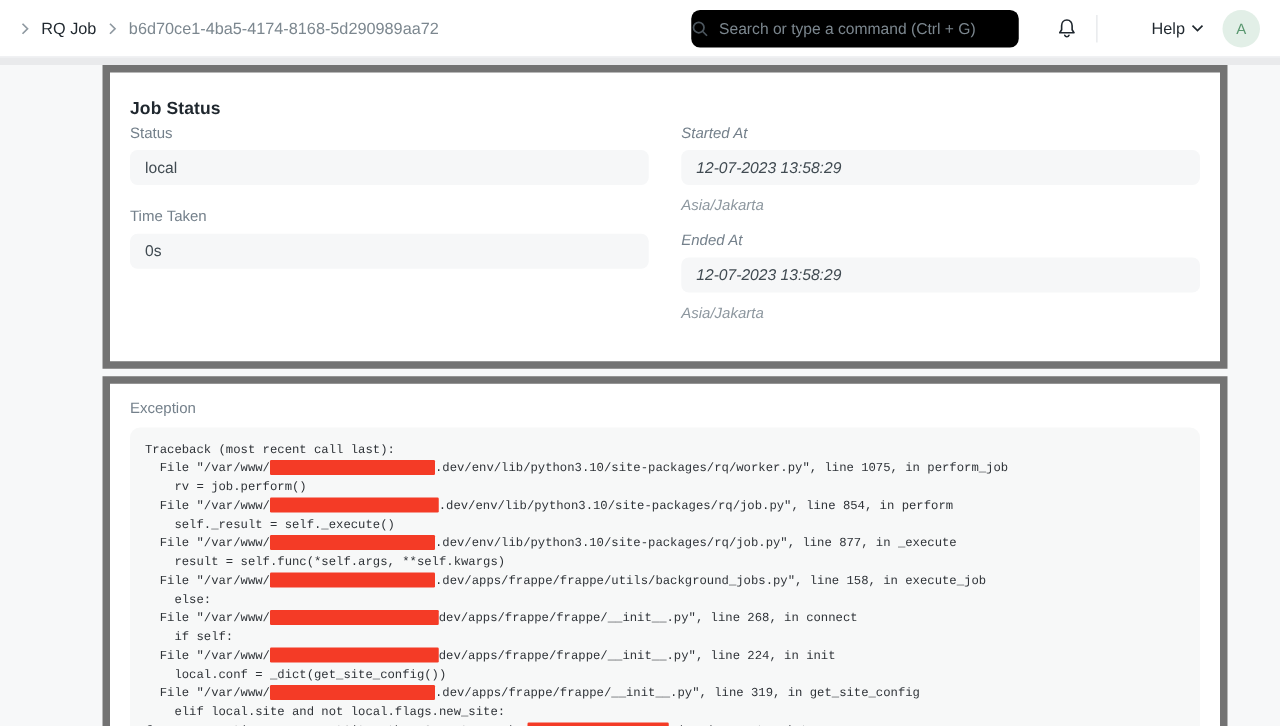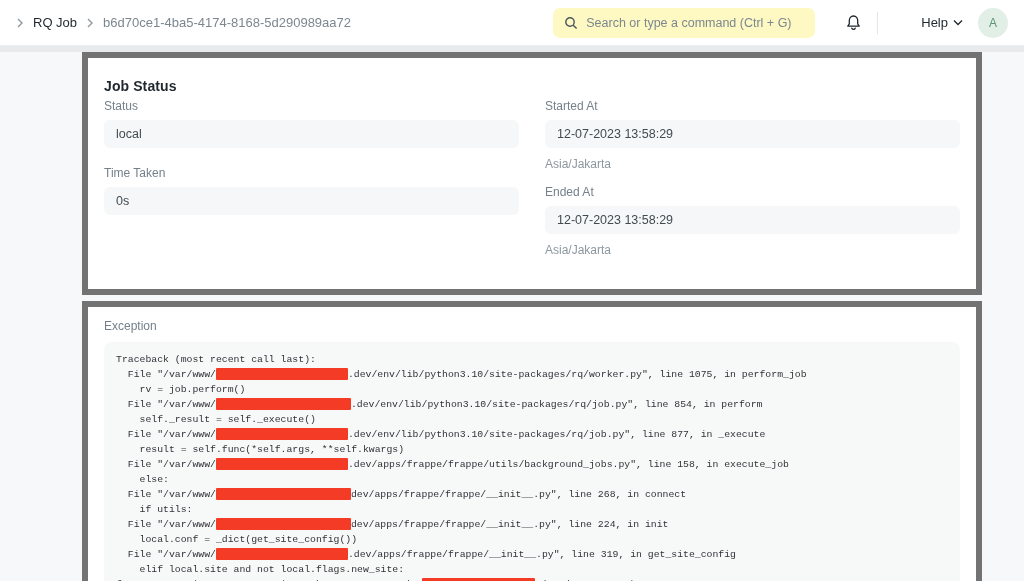--- a/index.html
+++ b/index.html
@@ -7,22 +7,22 @@
     font-family:"Liberation Sans", sans-serif; }
 
   
   .navbar { height:46px; background:#ffffff; border-bottom:1px solid #ebedef;
     display:flex; align-items:center; padding:0 16px; }
   .crumbs { display:flex; align-items:center; gap:9px; }
   .crumb-sep { display:flex; align-items:center; color:#98a1a9; }
   .crumb-link { font-size:13px; color:#1f272e; cursor:pointer; }
   .crumb-current { font-size:13px; color:#7c878f; }
   .nav-right { margin-left:auto; display:flex; align-items:center; }
-  .searchbox { width:262px; height:30px; background:#fef9c3; border-radius:7px;
-    display:flex; align-items:center; gap:8px; padding:0 11px; cursor:text; }
+  .searchbox { width:262px; height:30px; background:#000000; border-radius:7px;
+    display:flex; align-items:center; gap:8px; padding:0 0; cursor:text; }
   .searchbox .ph { font-size:12.5px; color:#7c878f; white-space:nowrap; }
   .bell { margin-left:30px; display:flex; align-items:center; cursor:pointer; }
   .nav-divider { width:1px; height:22px; background:#e3e6e9; margin:0 15px; }
   .help { display:flex; align-items:center; gap:5px; font-size:13px; color:#1f272e; cursor:pointer;margin-left:28px; }
   .avatar { width:30px; height:30px; border-radius:50%; margin-left:15px;
     display:flex; align-items:center; justify-content:center;
     font-size:12px; cursor:pointer; }
 
   
   .top-strip { height:6px; background:#e9eaec; }
@@ -32,21 +32,21 @@
   .card-exception { margin-top:6px; padding:12px 16px 16px 16px; height:300px; }
 
   .section-title { font-size:14px; font-weight:bold; color:#1f272e; letter-spacing:.1px; }
   .form-grid { display:flex; gap:26px; margin-top:5px; }
   .col { flex:1; min-width:0; }
   .fgroup { margin-bottom:18px; }
   .flabel { font-size:12px; color:#74808b; margin-bottom:7px; }
   .fcontrol { height:28px; background:#f6f7f8; border-radius:6px; display:flex;
     align-items:center; padding:0 12px; font-size:12.5px; color:#414b52; }
   .tz { font-size:12px; color:#8d979f; margin-top:9px; }
-  .fgroup.with-tz { margin-bottom:14px; }
+  .fgroup.with-tz { margin-bottom:14px;font-style:italic; }
 
   
   .exc-label { font-size:12px; color:#74808b; }
   .codeblock { margin-top:9px; background:#f7f8f8; border-radius:8px;
     padding:10px 12px; height:262px; overflow:hidden; }
   .tb-line { font-family:Liberation Mono, monospace;
     font-size:9.8px; line-height:15px; color:#2f3338; white-space:pre; }
   .redact { display:inline-block; height:12px; vertical-align:text-bottom;
     border-radius:1px; }
 
@@ -147,21 +147,21 @@
           <div class="tb-line">Traceback (most recent call last):</div>
           <div class="tb-line">  File "/var/www/<span class="redact" style="width: 132px; background: rgb(244, 59, 38);"></span>.dev/env/lib/python3.10/site-packages/rq/worker.py", line 1075, in perform_job</div>
           <div class="tb-line">    rv = job.perform()</div>
           <div class="tb-line">  File "/var/www/<span class="redact" style="width: 135px; background: rgb(244, 59, 38);"></span>.dev/env/lib/python3.10/site-packages/rq/job.py", line 854, in perform</div>
           <div class="tb-line">    self._result = self._execute()</div>
           <div class="tb-line">  File "/var/www/<span class="redact" style="width: 132px; background: rgb(244, 59, 38);"></span>.dev/env/lib/python3.10/site-packages/rq/job.py", line 877, in _execute</div>
           <div class="tb-line">    result = self.func(*self.args, **self.kwargs)</div>
           <div class="tb-line">  File "/var/www/<span class="redact" style="width: 132px; background: rgb(244, 59, 38);"></span>.dev/apps/frappe/frappe/utils/background_jobs.py", line 158, in execute_job</div>
           <div class="tb-line">    else:</div>
           <div class="tb-line">  File "/var/www/<span class="redact" style="width: 135px; background: rgb(244, 59, 38);"></span>dev/apps/frappe/frappe/__init__.py", line 268, in connect</div>
-          <div class="tb-line">    if utils:</div>
+          <div class="tb-line">    if self:</div>
           <div class="tb-line">  File "/var/www/<span class="redact" style="width: 135px; background: rgb(244, 59, 38);"></span>dev/apps/frappe/frappe/__init__.py", line 224, in init</div>
           <div class="tb-line">    local.conf = _dict(get_site_config())</div>
           <div class="tb-line">  File "/var/www/<span class="redact" style="width: 132px; background: rgb(244, 59, 38);"></span>.dev/apps/frappe/frappe/__init__.py", line 319, in get_site_config</div>
           <div class="tb-line">    elif local.site and not local.flags.new_site:</div>
           <div class="tb-line">frappe.exceptions.IncorrectSitePath: 404 Not Found: <span class="redact" style="width: 113px; background: rgb(244, 59, 38);"></span>.dev does not exist</div>
         </div>
     </div>
   </div>
 
 </div>

